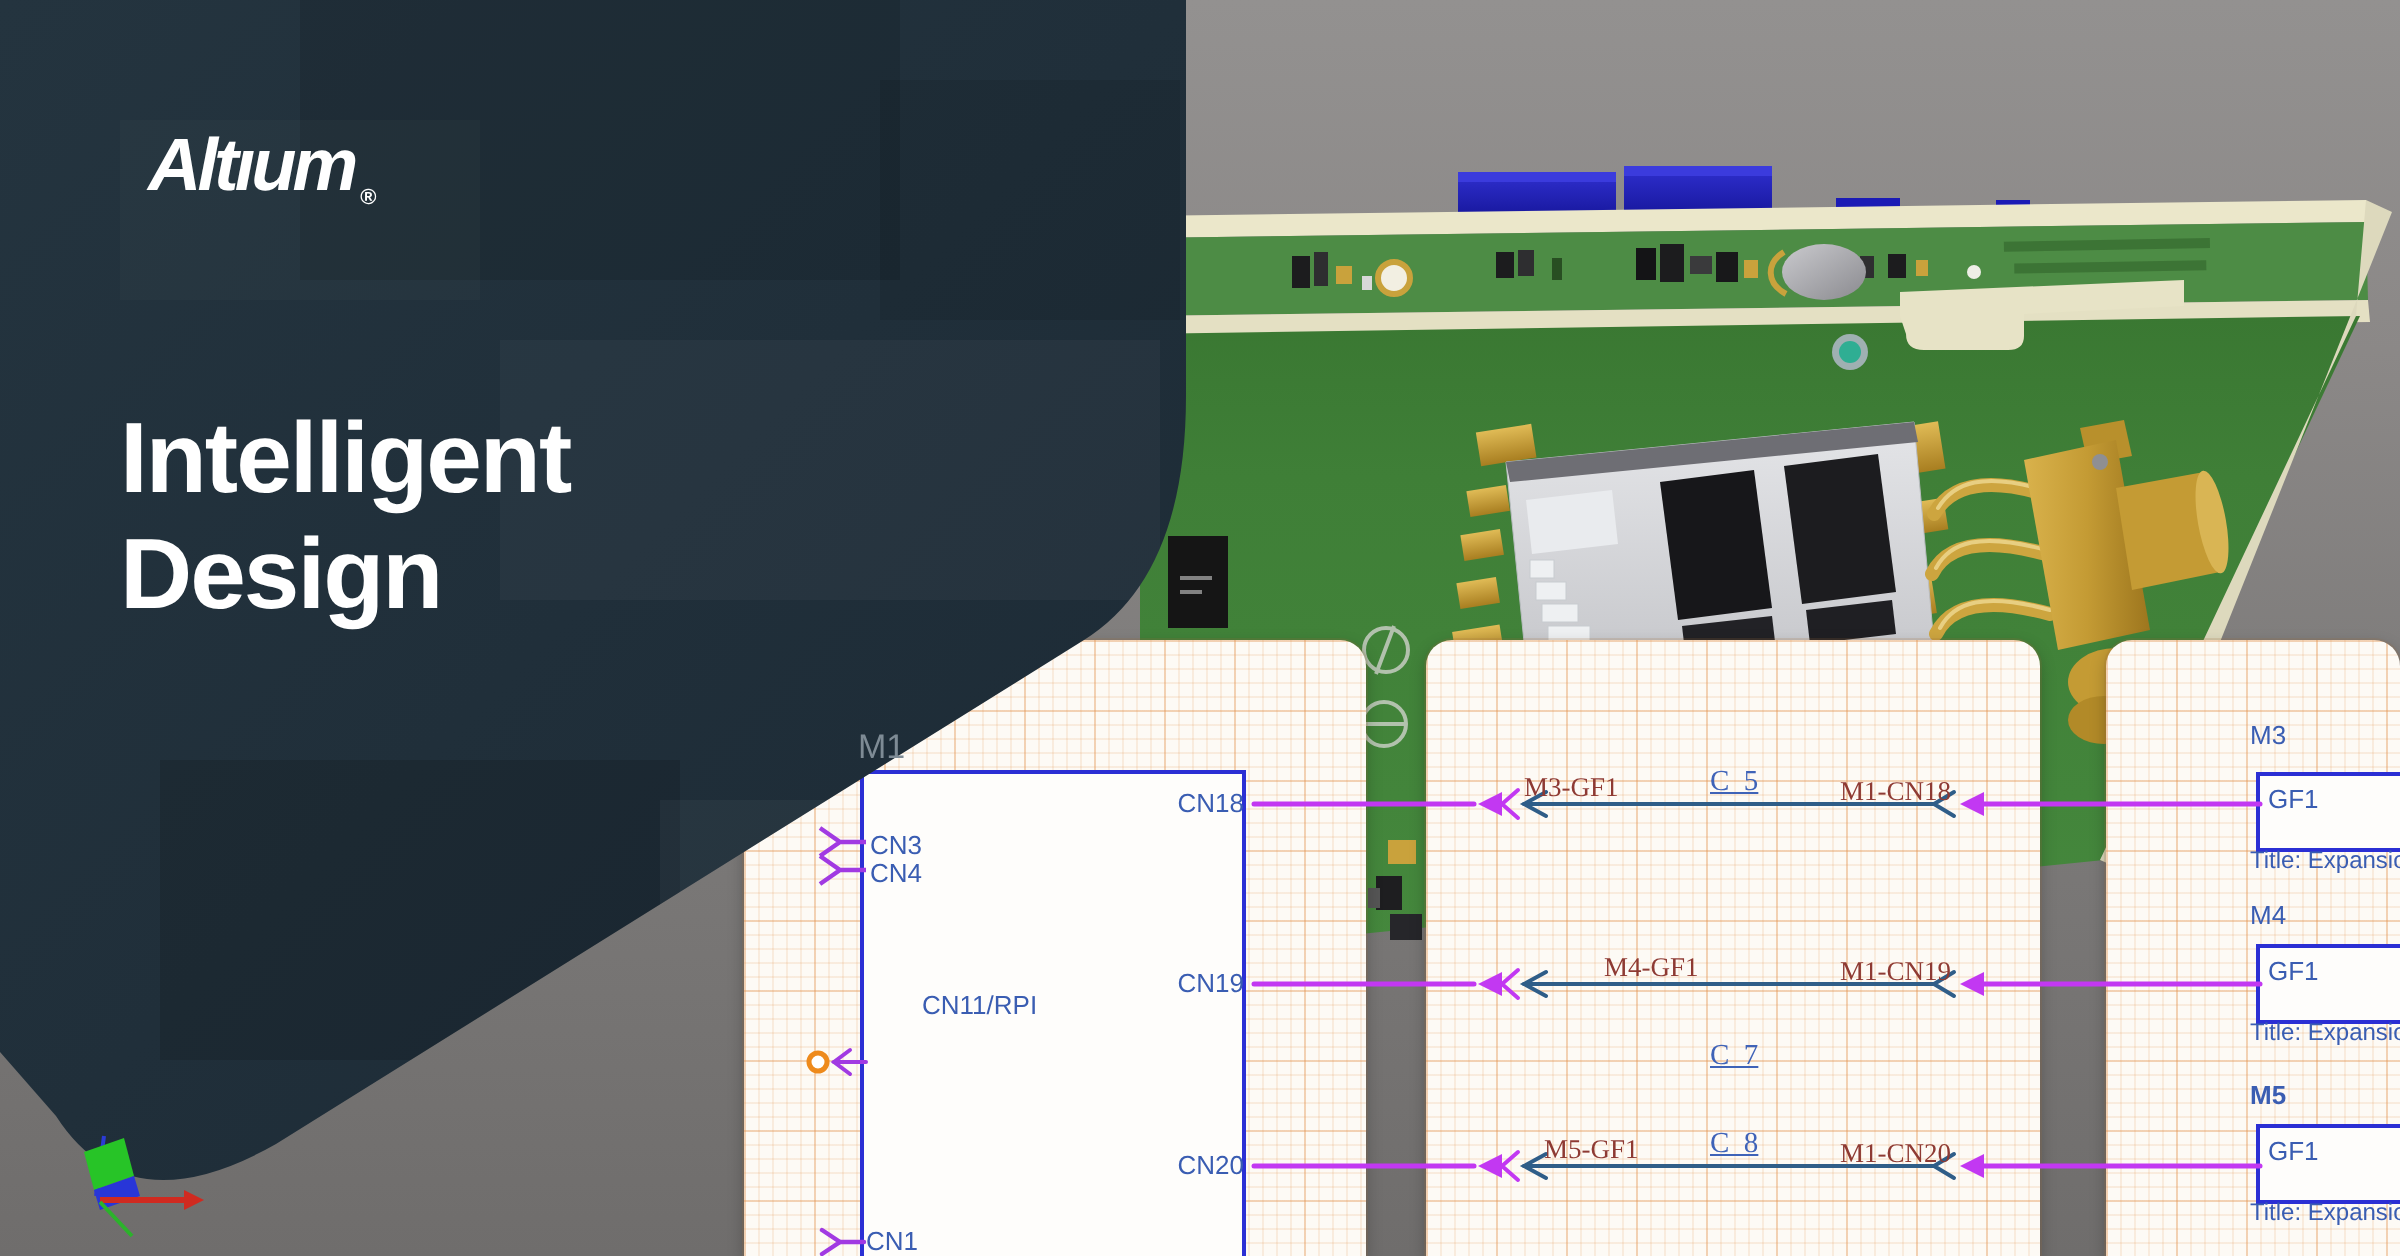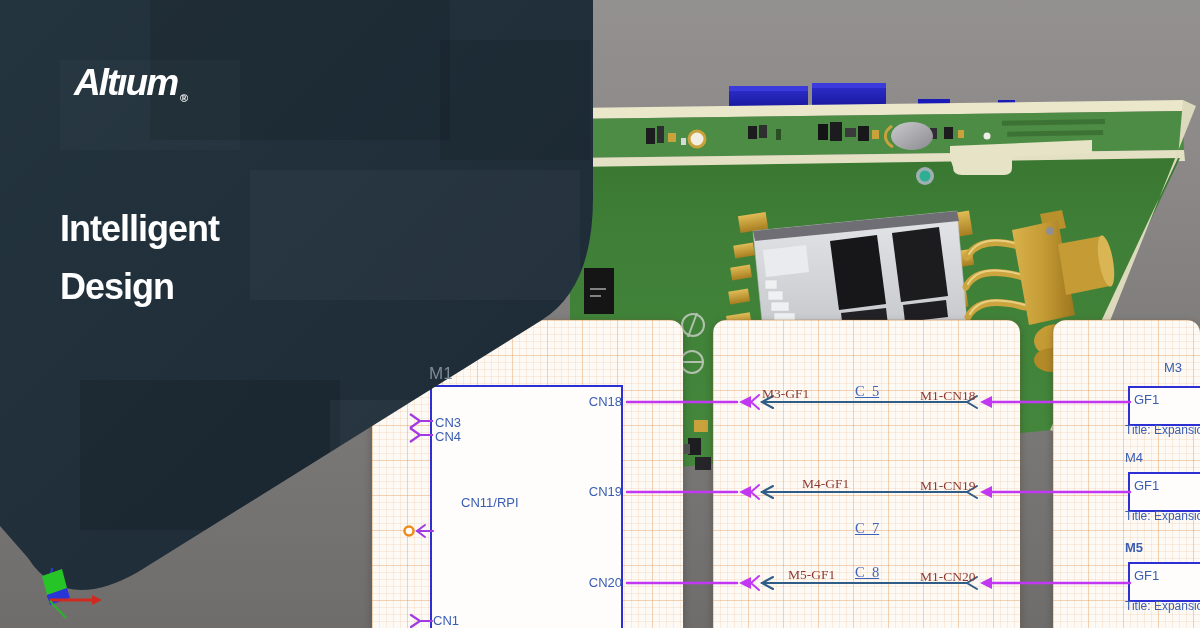--- a/index.html
+++ b/index.html
@@ -29,21 +29,21 @@
   .lb.sm{font-size:12px;}
   .lb.right{text-align:right;width:34px;}
   .net{position:absolute;font-family:"Liberation Serif",serif;font-size:13.5px;line-height:1;color:#8e3a33;white-space:nowrap;}
   .cable{position:absolute;font-family:"Liberation Serif",serif;font-size:14.5px;line-height:1;color:#3f63b8;text-decoration:underline;white-space:nowrap;}
   .m1lbl{position:absolute;font-size:17px;color:#7e8b95;z-index:30;}
   
   .overlay{position:absolute;inset:0;z-index:20;}
   .hero{position:absolute;z-index:30;color:#fff;}
   .logo{left:74px;top:62px;font-size:37px;font-weight:bold;font-style:italic;letter-spacing:-2px;text-align:center;}
   .logo .reg{font-size:11px;font-style:normal;letter-spacing:0;position:relative;top:7px;left:3px;}
-  .headline{left:60px;top:200px;font-size:36px;font-weight:bold;line-height:58px;letter-spacing:-1px;}
+  .headline{left:60px;top:200px;font-size:50px;font-weight:bold;line-height:58px;letter-spacing:-1px;}
   .wires{position:absolute;inset:0;z-index:8;}
   .pinchev{position:absolute;z-index:30;}
   .gizmo{position:absolute;left:30px;top:560px;z-index:30;}
 </style>
 </head>
 <body>
 
 <div class="stage">
 
   <svg class="abs" style="z-index:2" width="1200" height="628" viewBox="0 0 1200 628">
@@ -259,25 +259,25 @@
     <span class="lb" style="left:433px;top:614px;">CN1</span>
 
     <span class="net" style="left:762px;top:387px;">M3-GF1</span>
     <span class="cable" style="left:855px;top:384px;">C_5</span>
     <span class="net" style="left:920px;top:389px;">M1-CN18</span>
 
     <span class="net" style="left:762px;top:477px;margin-left:40px;">M4-GF1</span>
     <span class="cable" style="left:855px;top:474px;margin-top:47px;">C_7</span>
     <span class="net" style="left:920px;top:479px;">M1-CN19</span>
 
-    <span class="net" style="left:788px;top:568px;">M5-GF1</span>
+    <span class="net" style="left:772px;top:568px;">M5-GF1</span>
     <span class="cable" style="left:855px;top:565px;">C_8</span>
     <span class="net" style="left:920px;top:570px;">M1-CN20</span>
 
-    <span class="lb" style="left:1125px;top:361px;padding-left:39px;">M3</span>
+    <span class="lb" style="left:1125px;top:361px;">M3</span>
     <span class="lb" style="left:1134px;top:393px;">GF1</span>
     <span class="lb sm" style="left:1125px;top:424px;">Title: Expansio</span>
 
     <span class="lb" style="left:1125px;top:451px;">M4</span>
     <span class="lb" style="left:1134px;top:479px;">GF1</span>
     <span class="lb sm" style="left:1125px;top:510px;">Title: Expansio</span>
 
     <span class="lb" style="left:1125px;top:541px;font-weight:bold;">M5</span>
     <span class="lb" style="left:1134px;top:569px;">GF1</span>
     <span class="lb sm" style="left:1125px;top:600px;">Title: Expansio</span>

